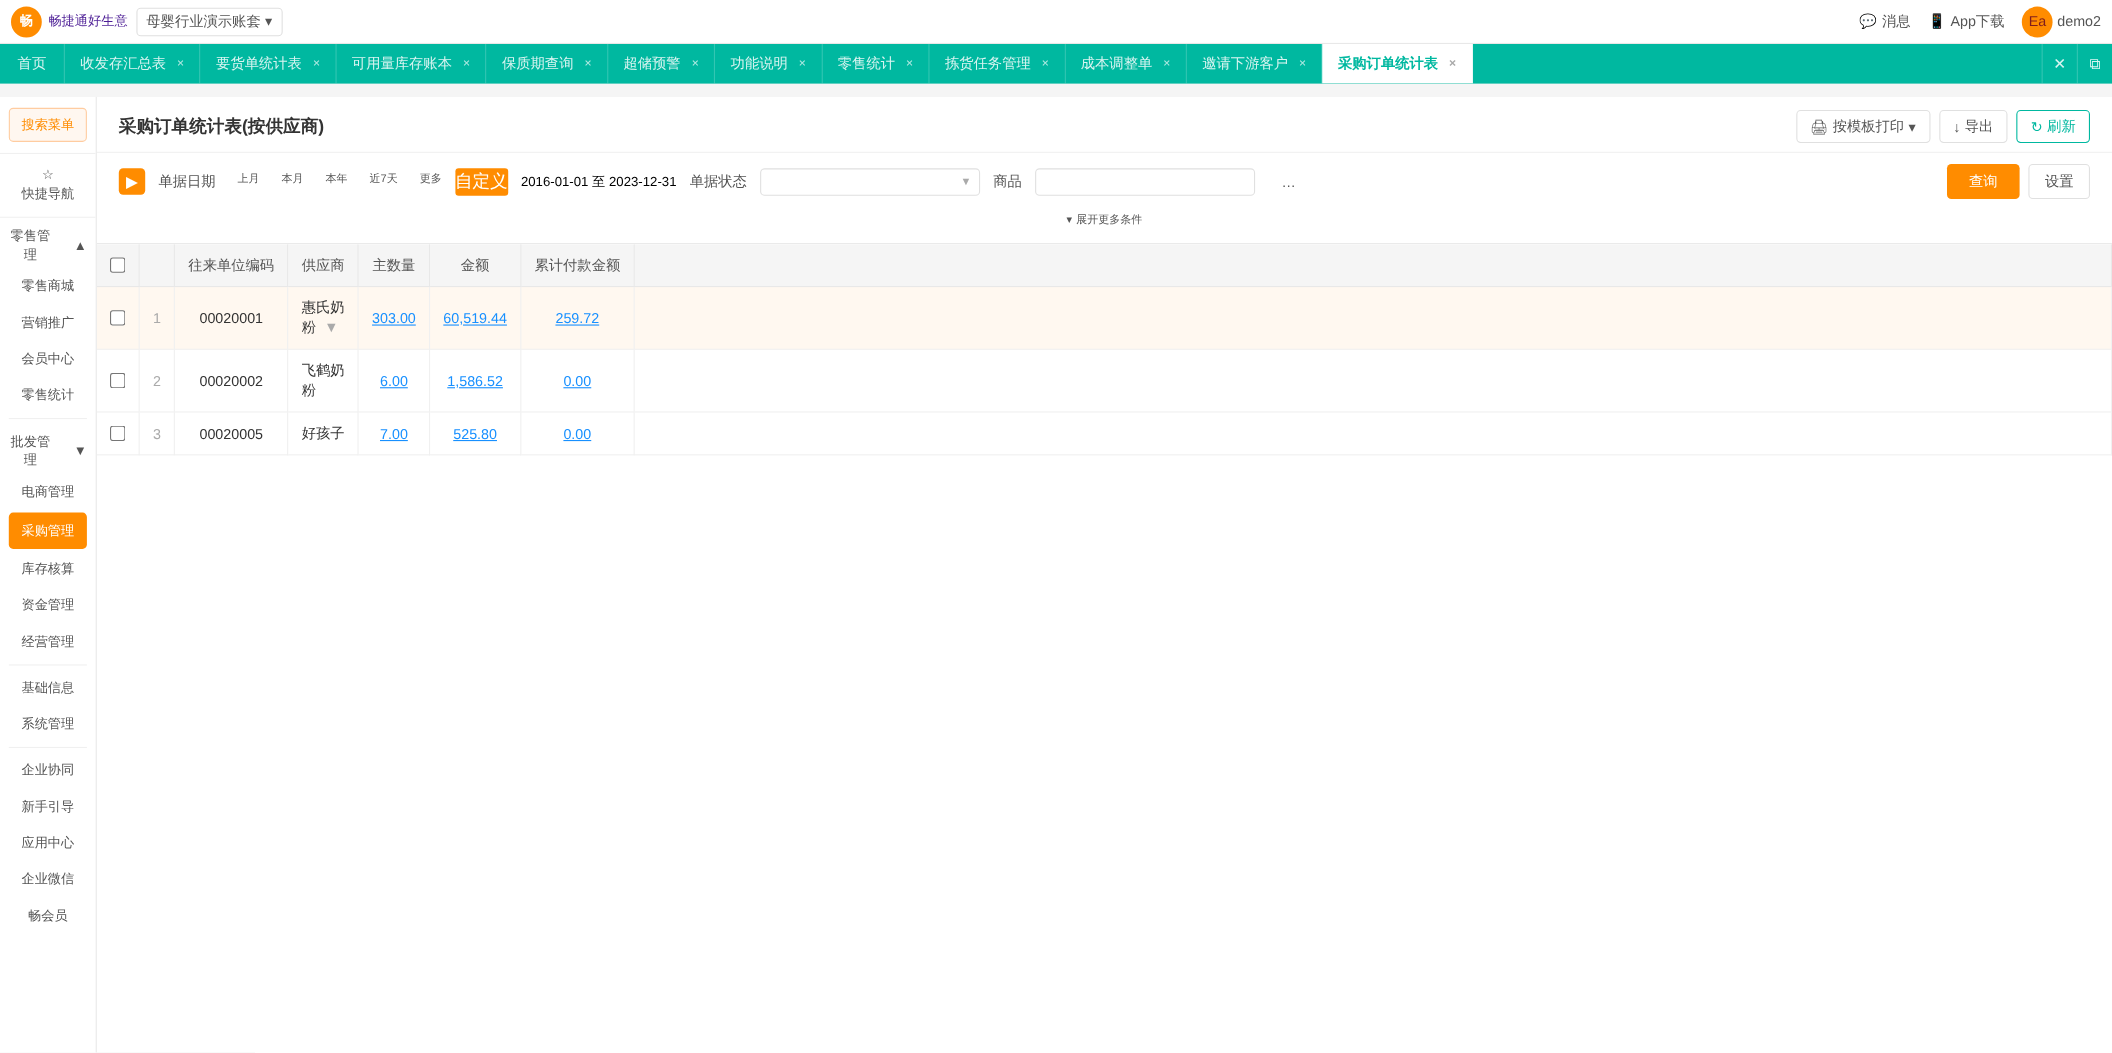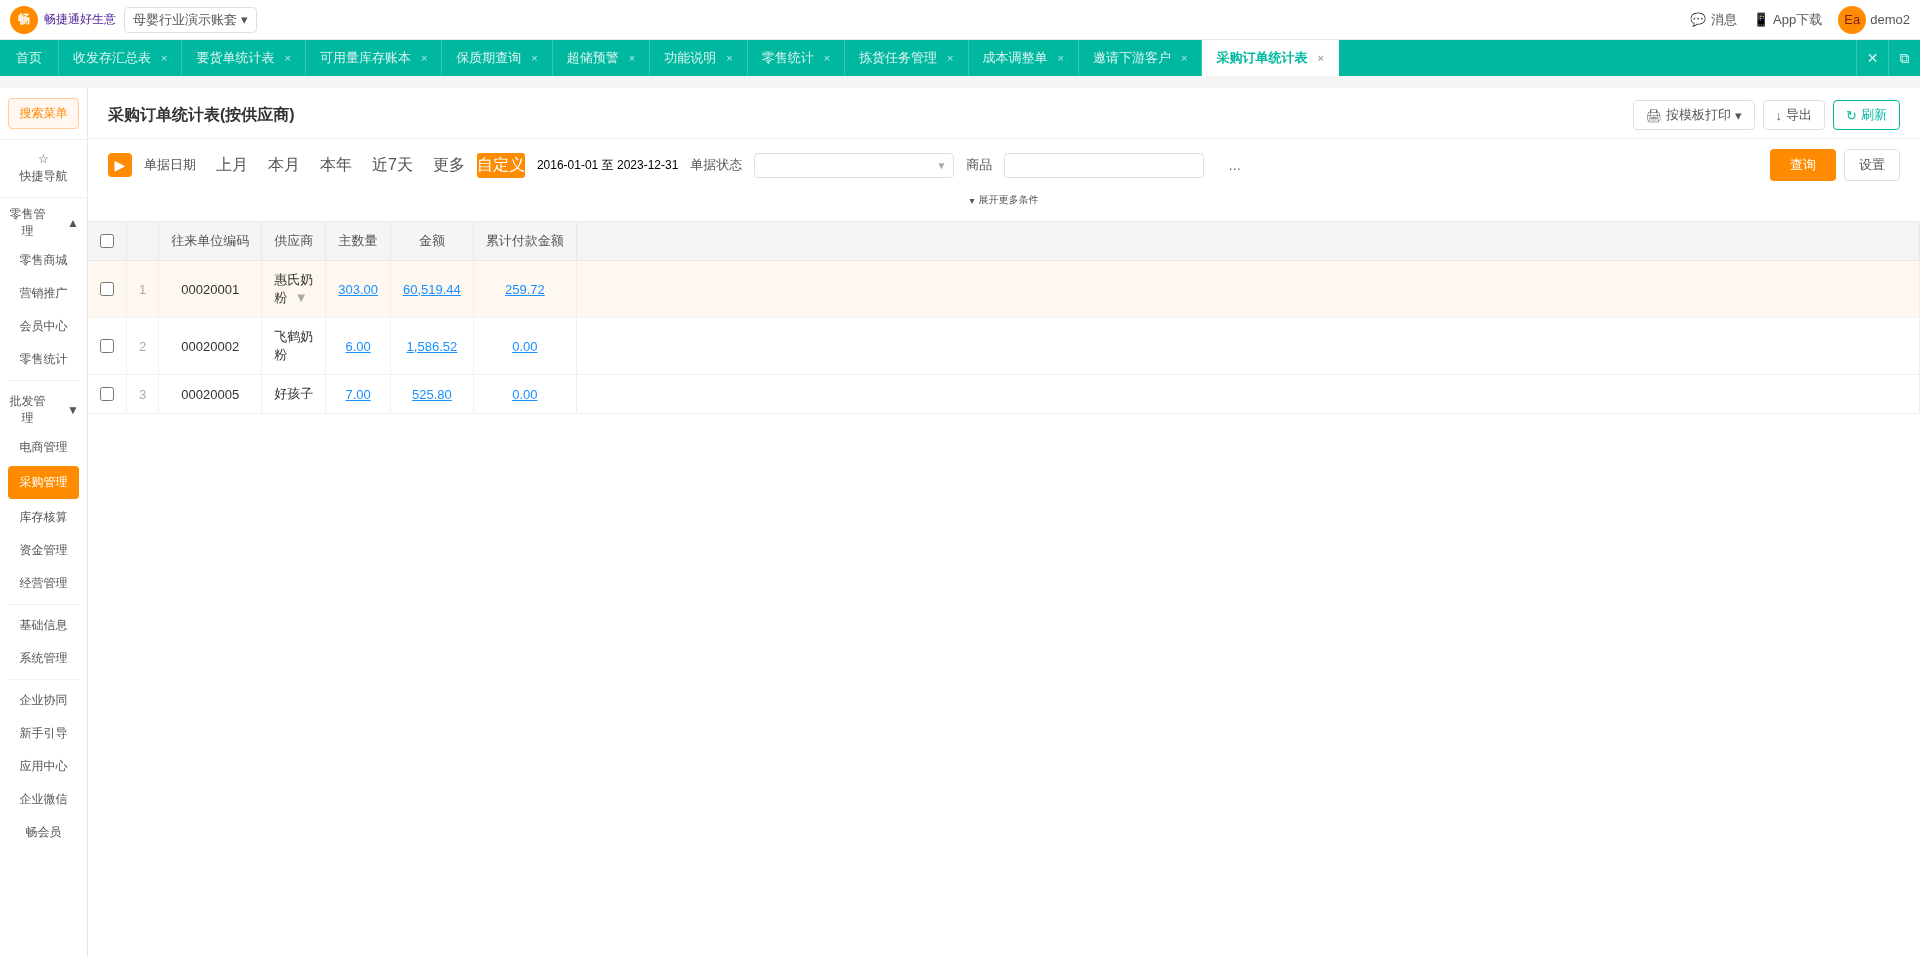--- a/index.html
+++ b/index.html
@@ -44,21 +44,21 @@
     
     .content { flex: 1; display: flex; flex-direction: column; overflow: hidden; background: #f5f5f5; }
     .page-title { font-size: 16px; font-weight: bold; color: #333; margin-bottom: 0; }
 
     
     .filter-bar { background: #fff; padding: 10px 20px; border-bottom: 1px solid #e8e8e8; display: flex; flex-direction: column; gap: 8px; }
     .filter-row { display: flex; align-items: center; gap: 12px; flex-wrap: wrap; }
     .filter-toggle-btn { width: 24px; height: 24px; background: #ff8c00; border-radius: 4px; display: flex; align-items: center; justify-content: center; cursor: pointer; color: #fff; font-size: 14px; flex-shrink: 0; }
     .filter-label { color: #555; font-size: 13px; white-space: nowrap; }
     .filter-date-shortcuts { display: flex; gap: 4px; }
-    .date-shortcut { padding: 2px 8px; border-radius: 3px; font-size: 16px; cursor: pointer; color: #555; }
+    .date-shortcut { padding: 2px 8px; border-radius: 3px; font-size: 10px; cursor: pointer; color: #555; }
     .date-shortcut.custom { background: #ff8c00; color: #fff; border-radius: 3px; padding: 2px 0; font-size: 16px; }
     .date-range-display { color: #000000; font-size: 12px; }
     .filter-select { border: 1px solid #e0e0e0; border-radius: 4px; padding: 4px 28px 4px 8px; font-size: 13px; color: #555; background: #fff; cursor: pointer; min-width: 200px; appearance: none; position: relative; }
     .filter-select-wrapper { position: relative; display: inline-flex; align-items: center; }
     .filter-select-wrapper::after { content: "▼"; position: absolute; right: 8px; font-size: 10px; color: #aaa; pointer-events: none; }
     .filter-goods-input { border: 1px solid #e0e0e0; border-radius: 4px; padding: 4px 8px; font-size: 13px; color: #555; min-width: 200px; }
     .filter-more-btn { padding: 2px 12px; font-size: 13px; cursor: pointer; color: #555; border: none; background: none; }
     .expand-more-btn { display: flex; align-items: center; justify-content: center; gap: 4px; color: #555; font-size: 12px; cursor: pointer; padding: 4px 0; }
     .expand-more-btn span { font-size: 10px; }
     .btn-query { background: #ff8c00; color: #fff; border: none; border-radius: 4px; padding: 6px 20px; font-size: 13px; cursor: pointer; }

